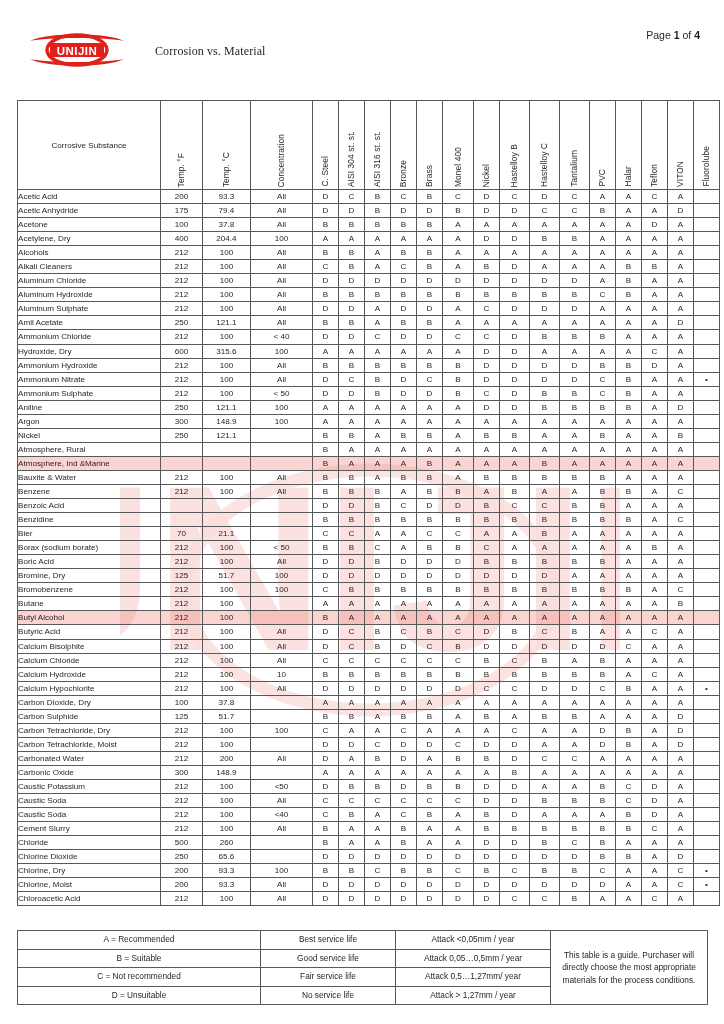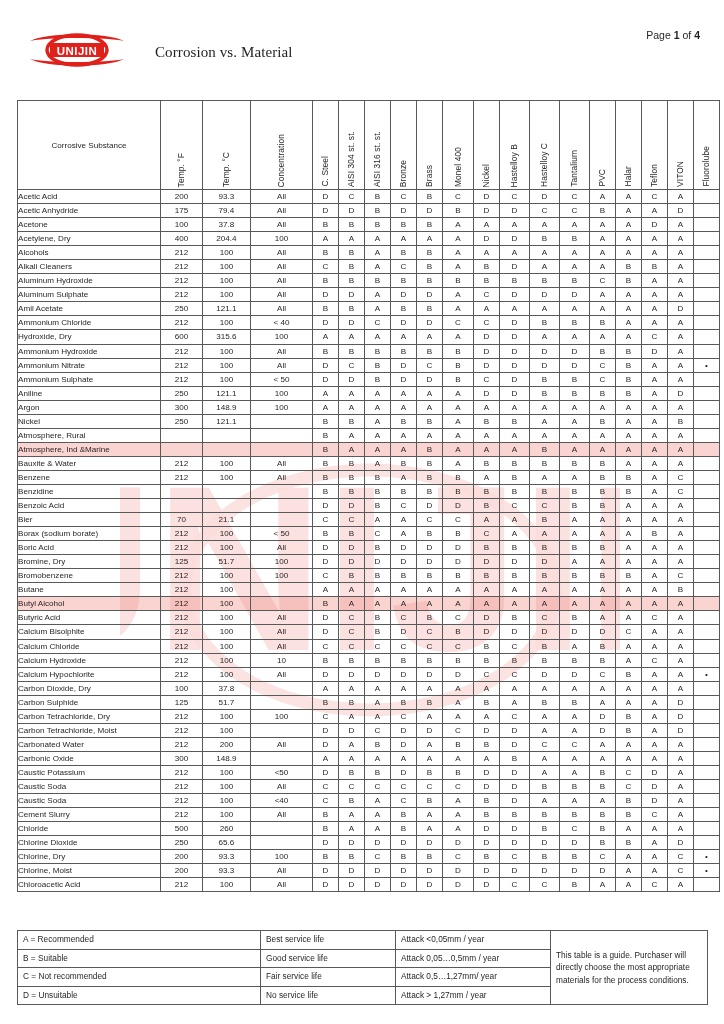--- a/index.html
+++ b/index.html
@@ -42,21 +42,21 @@
     left: 26px;
     top: 28px;
     width: 102px;
     height: 44px;
   }
   #logo svg { width: 100%; height: 100%; display: block; }
   #doc-title {
     position: absolute;
     left: 155px;
     top: 44px;
-    font-size: 15px;
+    font-size: 12px;
     font-family: "Liberation Serif", serif;
     color: #231f20;
     letter-spacing: 0.1px;
     white-space: nowrap;
   }
   #page-indicator {
     position: absolute;
     right: 24px;
     top: 29px;
     font-size: 10.5px;
@@ -130,20 +130,21 @@
     left: 17px;
     top: 930px;
     width: 690px;
     z-index: 2;
   }
   table.legend {
     border-collapse: collapse;
     table-layout: fixed;
     width: 690px;
     background: #fff;
+    text-align: center;
   }
   table.legend td {
     border: 0.7px solid #58595b;
     font-size: 8.3px;
     padding: 2px 5px;
     height: 13.5px;
     vertical-align: middle;
     color: #231f20;
   }
   td.note-cell {
@@ -351,20 +352,41 @@
           <td class="code">D</td>
           <td class="code">A</td>
           <td class="code">A</td>
           <td class="code">A</td>
           <td class="code">B</td>
           <td class="code">B</td>
           <td class="code">A</td>
           <td class="dot"></td>
         </tr>
         <tr>
+          <td class="sub">Aluminum Chloride</td>
+          <td class="num">212</td>
+          <td class="num">100</td>
+          <td class="num">All</td>
+          <td class="code">D</td>
+          <td class="code">D</td>
+          <td class="code">D</td>
+          <td class="code">D</td>
+          <td class="code">D</td>
+          <td class="code">D</td>
+          <td class="code">D</td>
+          <td class="code">D</td>
+          <td class="code">D</td>
+          <td class="code">D</td>
+          <td class="code">A</td>
+          <td class="code">B</td>
+          <td class="code">A</td>
+          <td class="code">A</td>
+          <td class="dot"></td>
+        </tr>
+        <tr>
           <td class="sub">Aluminum Hydroxide</td>
           <td class="num">212</td>
           <td class="num">100</td>
           <td class="num">All</td>
           <td class="code">B</td>
           <td class="code">B</td>
           <td class="code">B</td>
           <td class="code">B</td>
           <td class="code">B</td>
           <td class="code">B</td>
@@ -666,59 +688,59 @@
           <td class="code">B</td>
           <td class="code">A</td>
           <td class="code">A</td>
           <td class="code">B</td>
           <td class="code">B</td>
           <td class="code">A</td>
           <td class="code">C</td>
           <td class="dot"></td>
         </tr>
         <tr>
+          <td class="sub">Benzoic Acid</td>
+          <td class="num"></td>
+          <td class="num"></td>
+          <td class="num"></td>
+          <td class="code">D</td>
+          <td class="code">D</td>
+          <td class="code">B</td>
+          <td class="code">C</td>
+          <td class="code">D</td>
+          <td class="code">D</td>
+          <td class="code">B</td>
+          <td class="code">C</td>
+          <td class="code">C</td>
+          <td class="code">B</td>
+          <td class="code">B</td>
+          <td class="code">A</td>
+          <td class="code">A</td>
+          <td class="code">A</td>
+          <td class="dot"></td>
+        </tr>
+        <tr>
           <td class="sub">Benzidine</td>
           <td class="num"></td>
           <td class="num"></td>
           <td class="num"></td>
           <td class="code">B</td>
           <td class="code">B</td>
           <td class="code">B</td>
           <td class="code">B</td>
           <td class="code">B</td>
           <td class="code">B</td>
           <td class="code">B</td>
           <td class="code">B</td>
           <td class="code">B</td>
           <td class="code">B</td>
           <td class="code">B</td>
           <td class="code">B</td>
           <td class="code">A</td>
           <td class="code">C</td>
-          <td class="dot"></td>
-        </tr>
-        <tr>
-          <td class="sub">Benzoic Acid</td>
-          <td class="num"></td>
-          <td class="num"></td>
-          <td class="num"></td>
-          <td class="code">D</td>
-          <td class="code">D</td>
-          <td class="code">B</td>
-          <td class="code">C</td>
-          <td class="code">D</td>
-          <td class="code">D</td>
-          <td class="code">B</td>
-          <td class="code">C</td>
-          <td class="code">C</td>
-          <td class="code">B</td>
-          <td class="code">B</td>
-          <td class="code">A</td>
-          <td class="code">A</td>
-          <td class="code">A</td>
           <td class="dot"></td>
         </tr>
         <tr>
           <td class="sub">Bier</td>
           <td class="num">70</td>
           <td class="num">21.1</td>
           <td class="num"></td>
           <td class="code">C</td>
           <td class="code">C</td>
           <td class="code">A</td>

